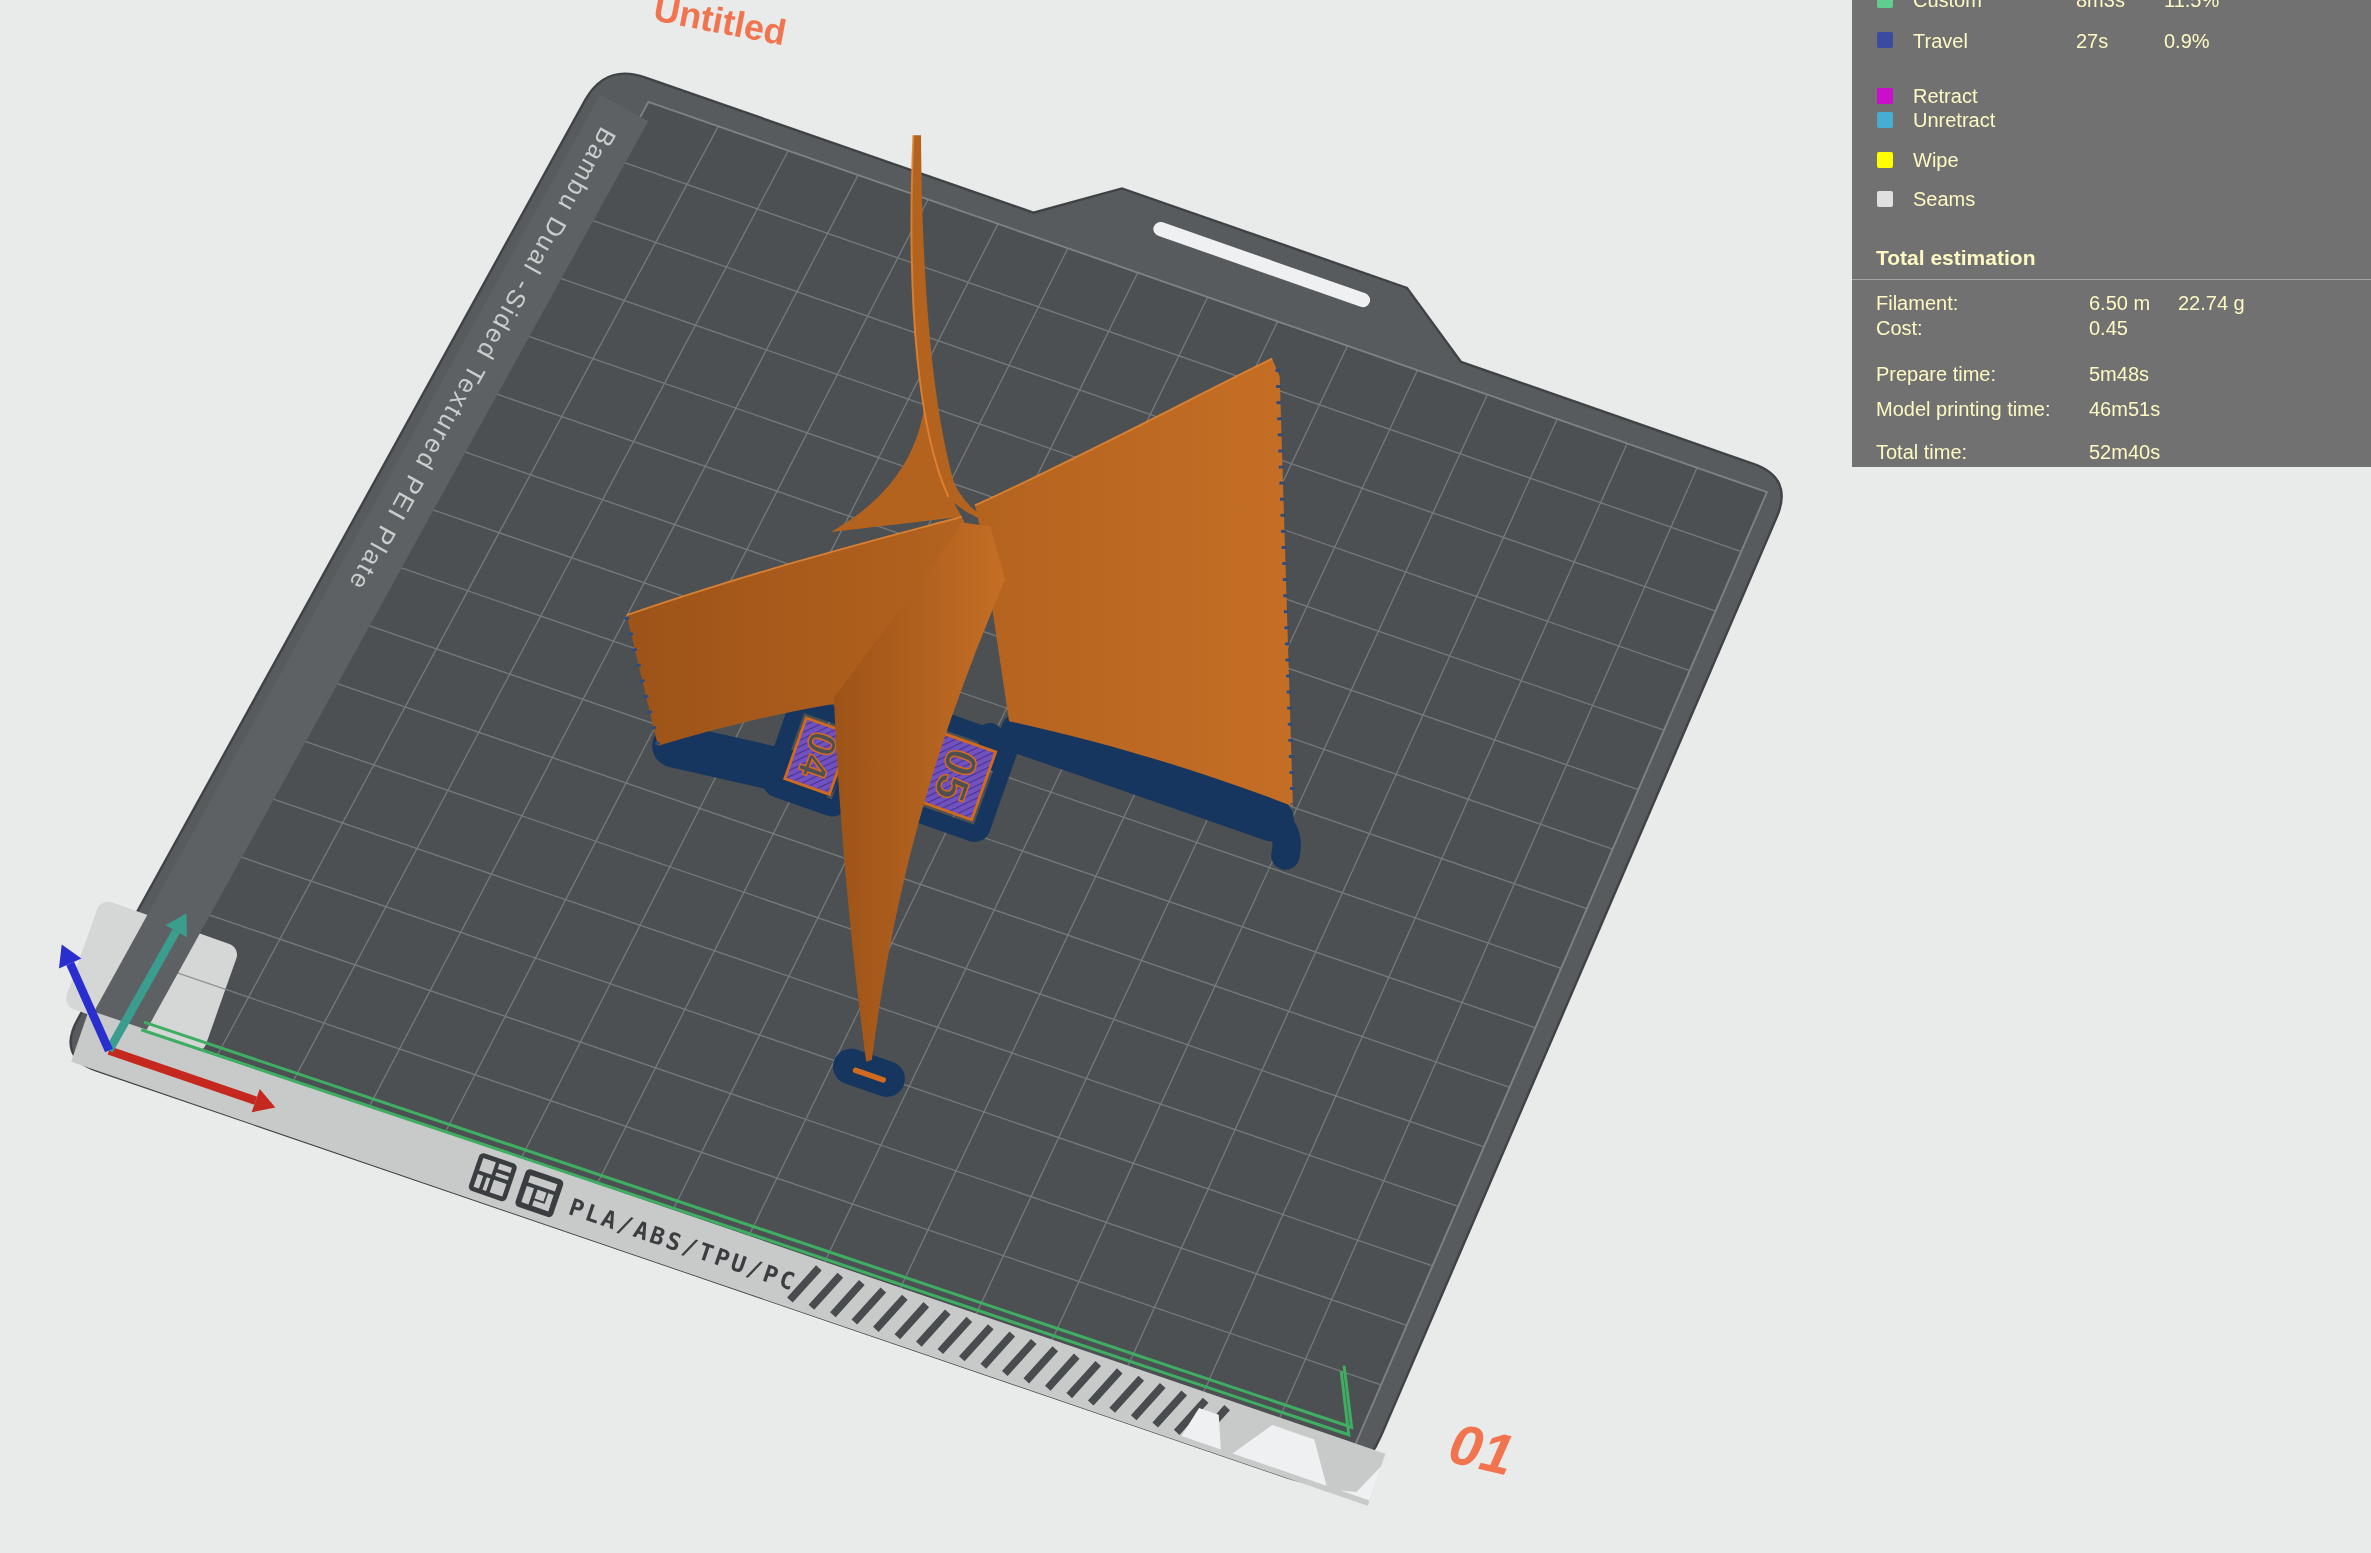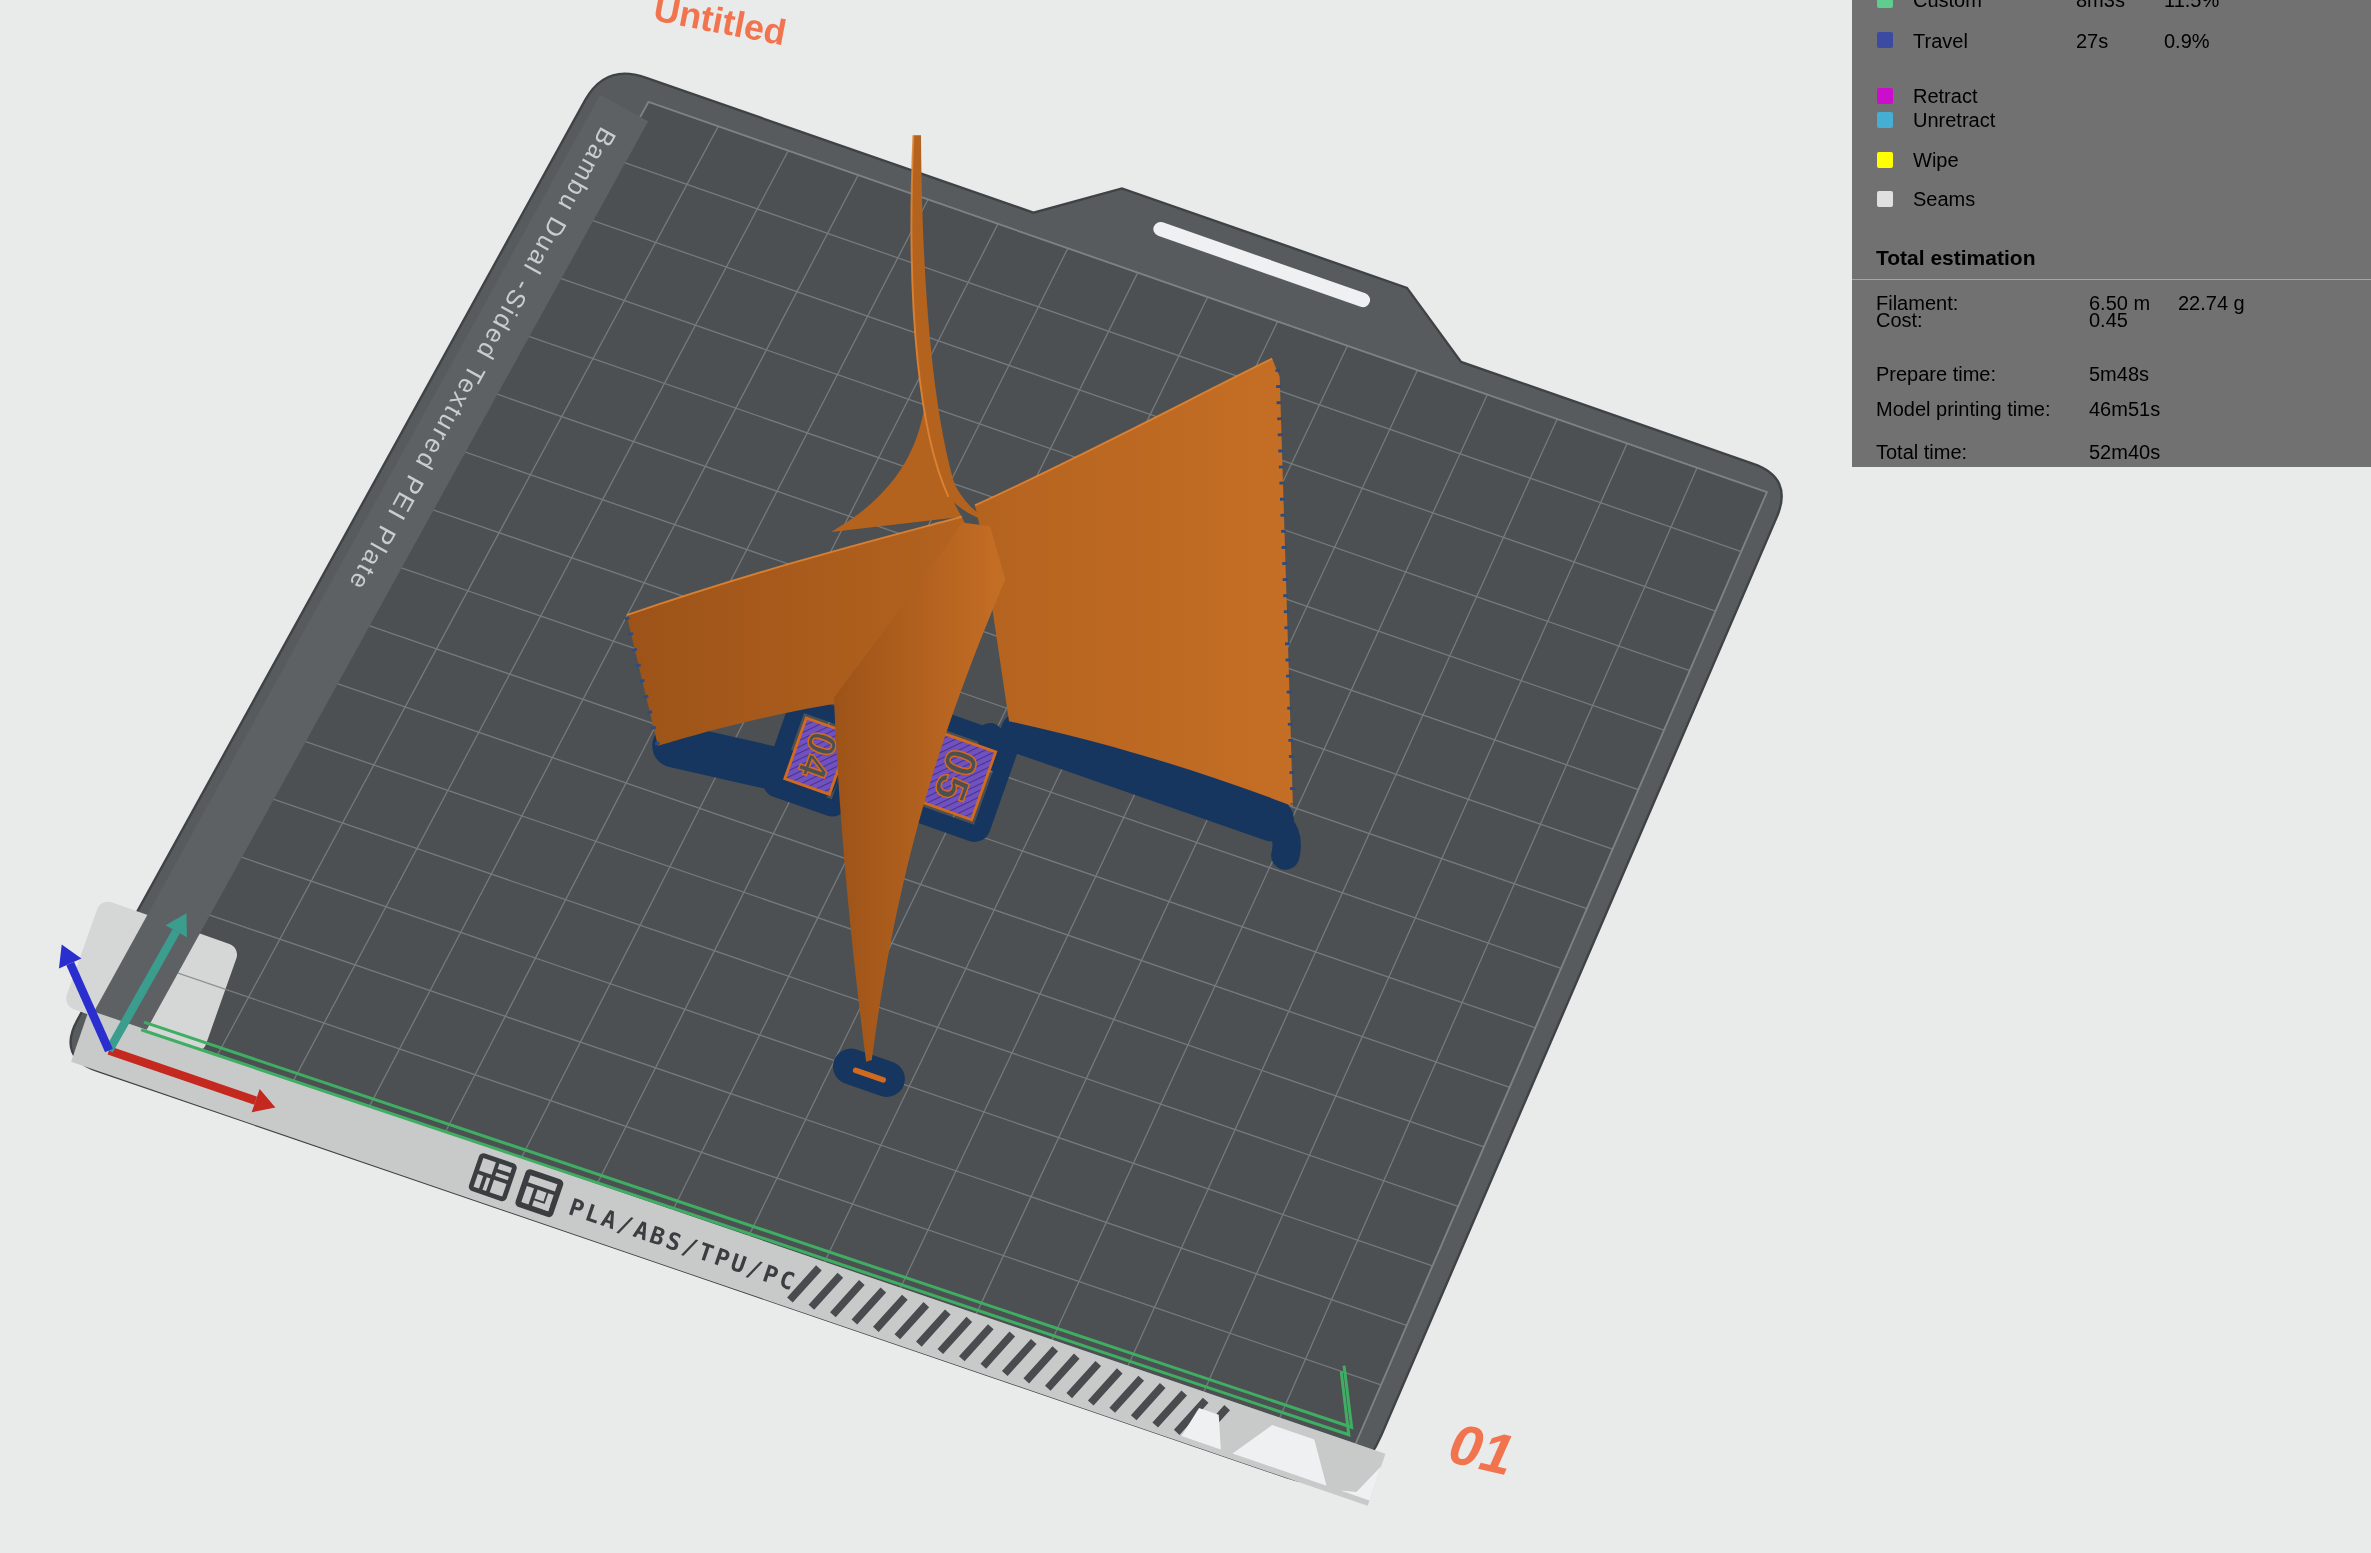--- a/index.html
+++ b/index.html
@@ -125,21 +125,21 @@
         <g>
           <line x1="115" y1="1110" x2="74" y2="1018" stroke="#2a2ecf" stroke-width="9"></line>
           <polygon points="65.04469231506323,997.9051632435566 85.87422171971662,1012.7082272770829 62.12577828028339,1023.2917727229171" fill="#2a2ecf"></polygon>
         </g>
       </g>
     </svg>
 
   <div id="plate-title" class="float-label" style="color: rgb(242, 116, 78);">Untitled</div>
   <div id="plate-number" class="float-label" style="color: rgb(242, 116, 78);">01</div>
 
-  <div id="stats-panel" style="background: rgb(113, 113, 113); color: #000000;">
+  <div id="stats-panel" style="background: rgb(113, 113, 113); color: #fef9c3;">
     <div id="legend-rows">
         <div class="legend-row" style="top: -14px;">
           <span class="legend-swatch" style="background:#5ecd8e"></span>
           <span class="legend-name">Custom</span>
           <span class="legend-time">8m3s</span>
           <span class="legend-pct">11.5%</span>
         </div>
         <div class="legend-row" style="top: 26.5px;">
           <span class="legend-swatch" style="background:#3b4ba2"></span>
           <span class="legend-name">Travel</span>
@@ -172,21 +172,21 @@
         </div>
       </div>
     <div class="est-title" id="est-title" style="top:245px;">Total estimation</div>
     <div class="est-sep" style="top: 279px; background: rgb(165, 165, 165);"></div>
     <div id="est-rows">
         <div class="est-row" style="top: 291px;">
           <span class="est-label">Filament:</span>
           <span class="est-v1">6.50 m</span>
           <span class="est-v2">22.74 g</span>
         </div>
-        <div class="est-row" style="top: 308px;">
+        <div class="est-row" style="top: 316px;">
           <span class="est-label">Cost:</span>
           <span class="est-v1">0.45</span>
           <span class="est-v2"></span>
         </div>
         <div class="est-row" style="top: 362px;">
           <span class="est-label">Prepare time:</span>
           <span class="est-v1">5m48s</span>
           <span class="est-v2"></span>
         </div>
         <div class="est-row" style="top: 397px; padding-left: 43px;">

